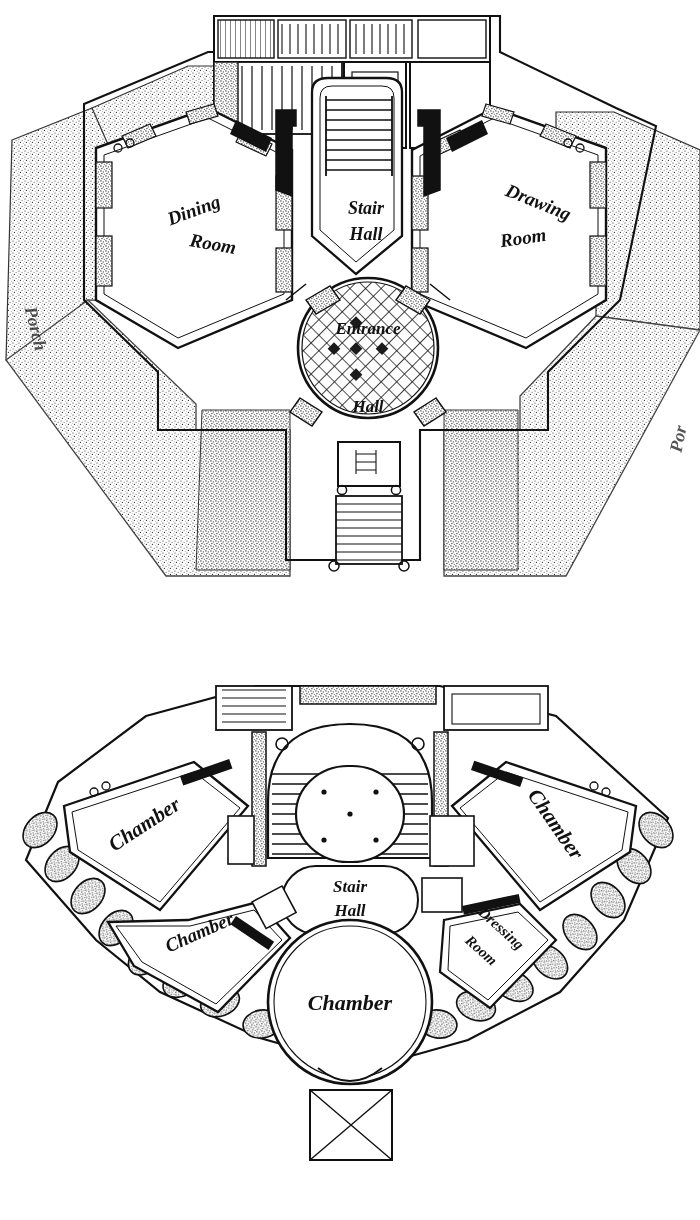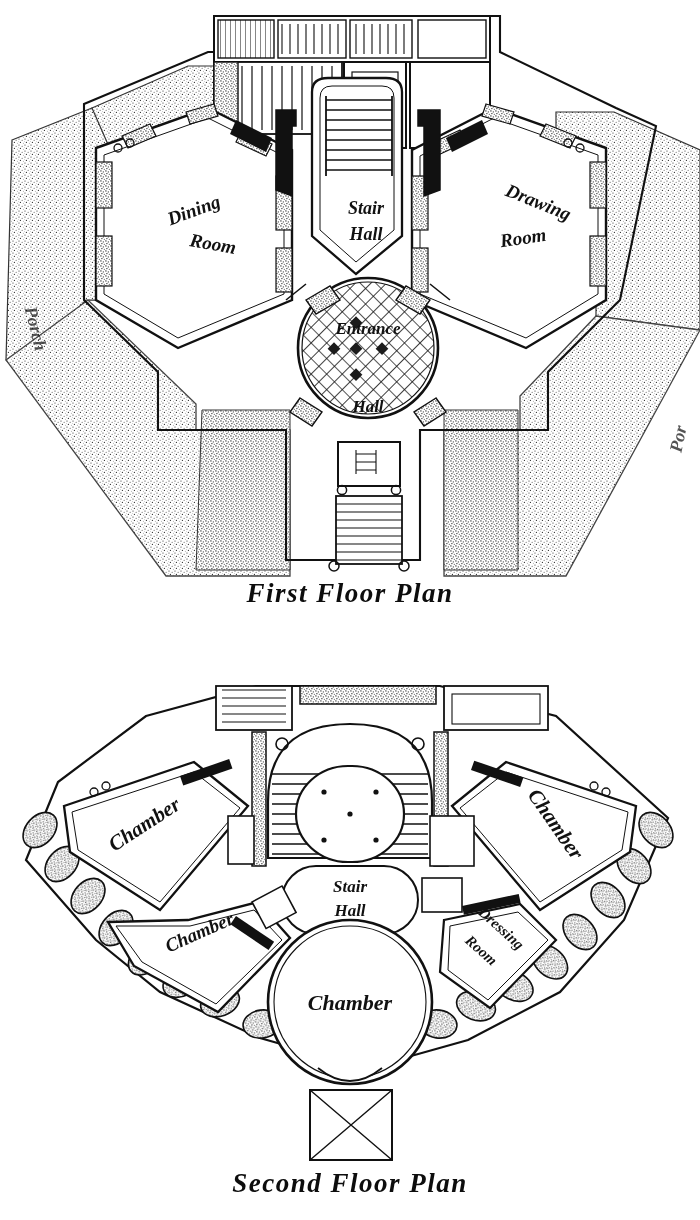--- a/index.html
+++ b/index.html
@@ -205,21 +205,20 @@
 
       <text x="368" y="334" font-size="17" text-anchor="middle">Entrance</text>
       <text x="368" y="412" font-size="17" text-anchor="middle">Hall</text>
 
       <text x="30" y="330" font-size="18" text-anchor="middle" transform="rotate(76 30 330)" opacity="0.72">Porch</text>
       <text x="684" y="440" font-size="18" text-anchor="middle" transform="rotate(-78 684 440)" opacity="0.72">Por</text>
     </g>
   </svg>
   </div>
 
-  <div class="caption" id="caption-first">First Floor Plan</div>
 
   <div class="plan" id="plan-second">
   <svg width="700" height="600" viewBox="0 0 700 600">
     <defs>
       <pattern id="stipple2" width="5" height="5" patternUnits="userSpaceOnUse">
         <rect width="5" height="5" fill="#fff"></rect>
         <circle cx="0.9" cy="0.9" r="0.68" fill="#222"></circle>
         <circle cx="3.3" cy="1.9" r="0.58" fill="#333"></circle>
         <circle cx="1.9" cy="3.7" r="0.65" fill="#222"></circle>
         <circle cx="4.3" cy="4.3" r="0.5" fill="#333"></circle>
@@ -350,15 +349,14 @@
       <text x="350" y="296" font-size="17" text-anchor="middle">Hall</text>
 
       <text x="498" y="312" font-size="15" text-anchor="middle" transform="rotate(42 498 312)">Dressing</text>
       <text x="478" y="334" font-size="15" text-anchor="middle" transform="rotate(42 478 334)">Room</text>
 
       <text x="350" y="390" font-size="22" text-anchor="middle">Chamber</text>
     </g>
   </svg>
   </div>
 
-  <div class="caption" id="caption-second">Second Floor Plan</div>
 
 </div>
 
 </body></html>

